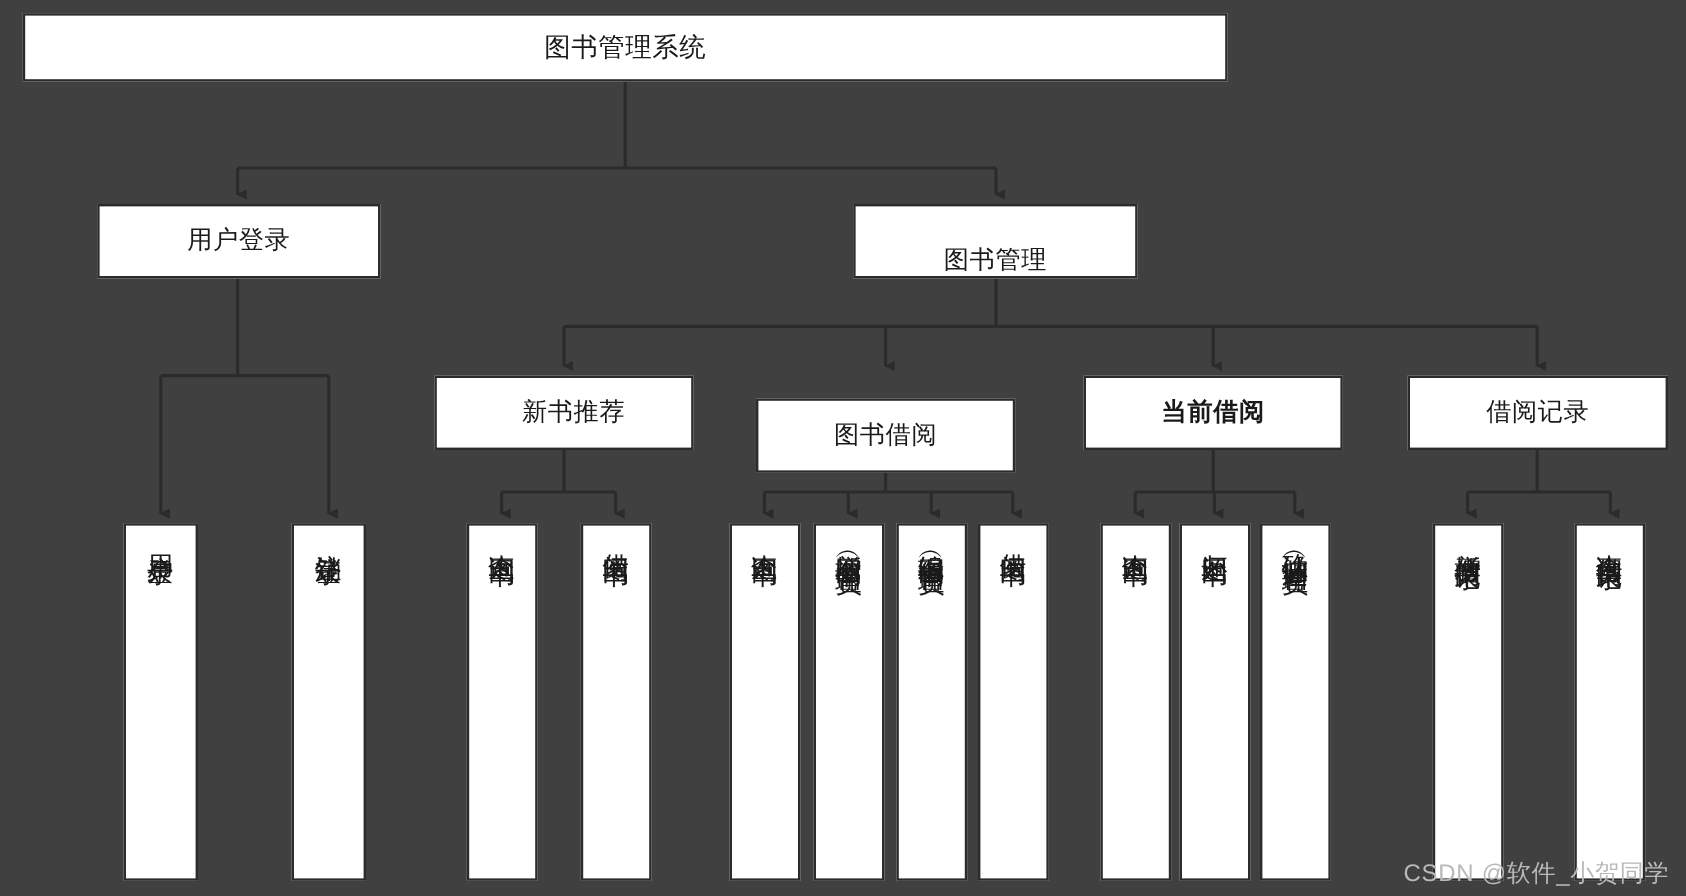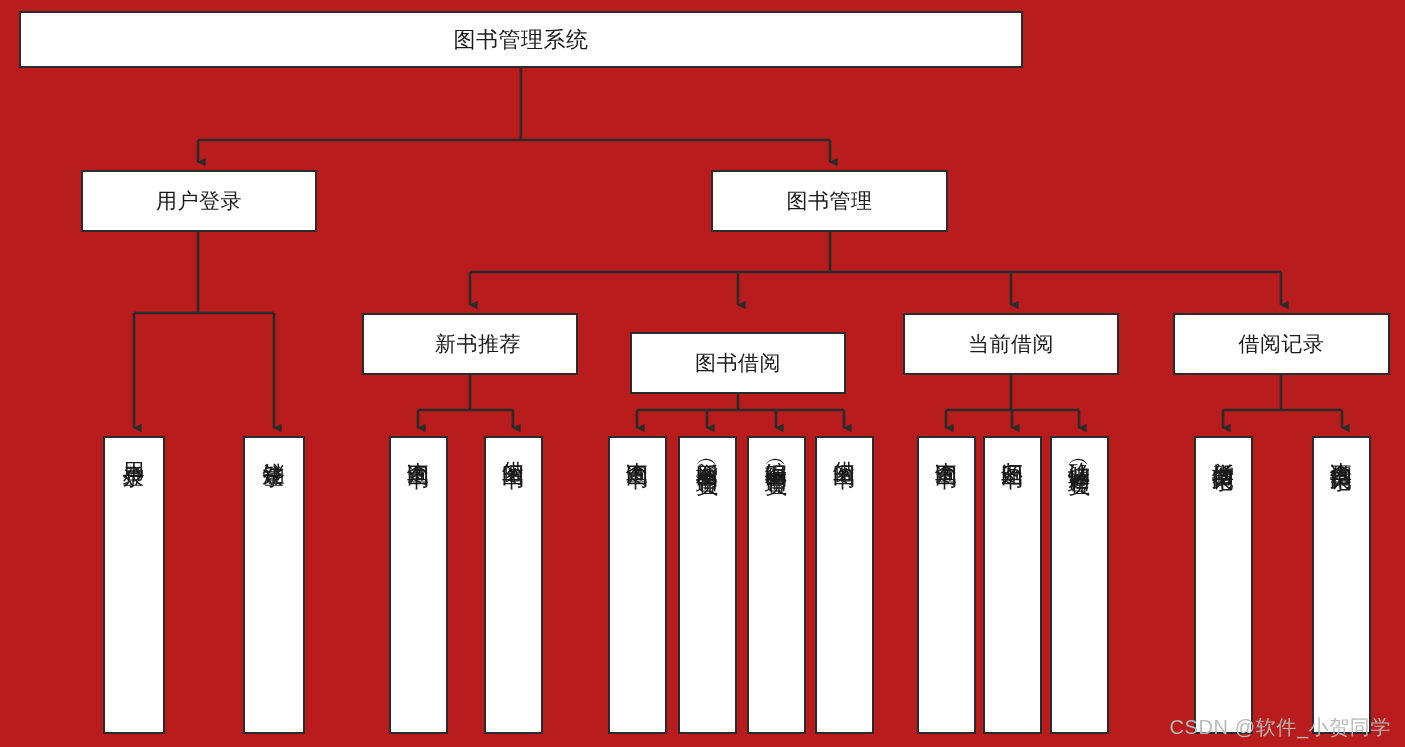--- a/index.html
+++ b/index.html
@@ -7,21 +7,21 @@
     padding: 0;
     background: #ffffff;
   }
   body {
     font-family: "Liberation Sans", "DejaVu Sans", sans-serif;
   }
   #canvas {
     position: relative;
     width: 1405px;
     height: 747px;
-    background: #b91c1c;
+    background: #404040;
     overflow: hidden;
   }
   svg#wires {
     position: absolute;
     left: 0;
     top: 0;
     width: 1405px;
     height: 747px;
     pointer-events: none;
   }
@@ -127,33 +127,33 @@
   </svg>
 
   <div class="node horiz title" style="left:19px; top:11px; width:1004px; height:57px;">
     <span class="lbl">图书管理系统</span>
   </div>
 
   <div class="node horiz" style="left:81px; top:170px; width:236px; height:62px;">
     <span class="lbl">用户登录</span>
   </div>
 
-  <div class="node horiz" style="left:711px; top:170px; width:237px; height:62px;">
+  <div class="node horiz" style="left:711px; top:170px; width:237px; height:62px;align-items:flex-end;">
     <span class="lbl">图书管理</span>
   </div>
 
   <div class="node horiz" style="left:362px; top:313px; width:216px; height:62px;padding-left:16px;">
     <span class="lbl">新书推荐</span>
   </div>
 
   <div class="node horiz" style="left:630px; top:332px; width:216px; height:62px;">
     <span class="lbl">图书借阅</span>
   </div>
 
-  <div class="node horiz" style="left:903px; top:313px; width:216px; height:62px;">
+  <div class="node horiz" style="left:903px; top:313px; width:216px; height:62px;font-weight:bold;">
     <span class="lbl">当前借阅</span>
   </div>
 
   <div class="node horiz" style="left:1173px; top:313px; width:217px; height:62px;">
     <span class="lbl">借阅记录</span>
   </div>
 
   <div class="node vert" style="left:103px; top:436px; width:62px; height:298px;">
     <span class="lbl">用户登录</span>
   </div>

